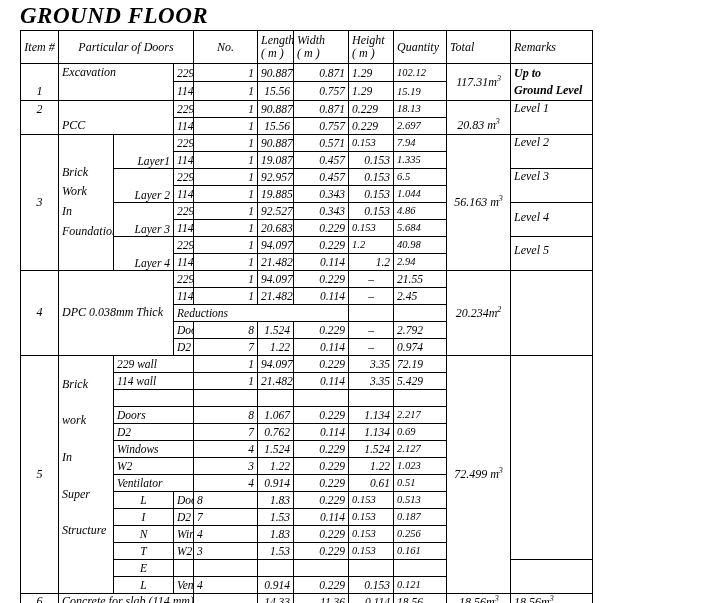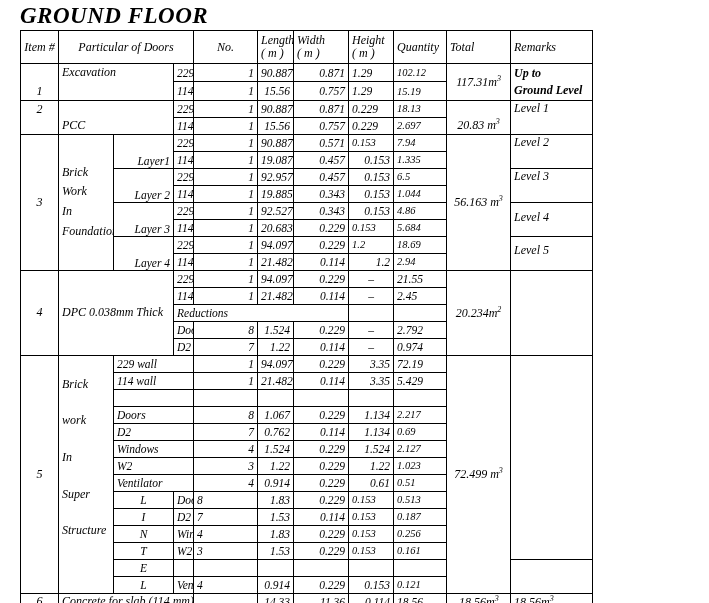--- a/index.html
+++ b/index.html
@@ -184,21 +184,21 @@
           <td class="qty lft">0.153</td>
           <td class="qty lft">5.684</td>
         </tr>
         <tr class="rowh">
           <td class="sublbl" rowspan="2" style="vertical-align:bottom;padding-bottom:1px;">Layer 4</td>
           <td class="walllbl">229 wall</td>
           <td class="rgt">1</td>
           <td class="rgt">94.097</td>
           <td class="rgt">0.229</td>
           <td class="qty lft">1.2</td>
-          <td class="qty lft">18.69</td>
+          <td class="qty lft">40.98</td>
           <td class="remark" rowspan="2" style="vertical-align:top;padding-top:7px;">Level 5</td>
         </tr>
         <tr class="rowh">
           <td class="walllbl">114 wall</td>
           <td class="rgt">1</td>
           <td class="rgt">21.4825</td>
           <td class="rgt">0.114</td>
           <td class="rgt">1.2</td>
           <td class="qty lft">2.94</td>
         </tr>

